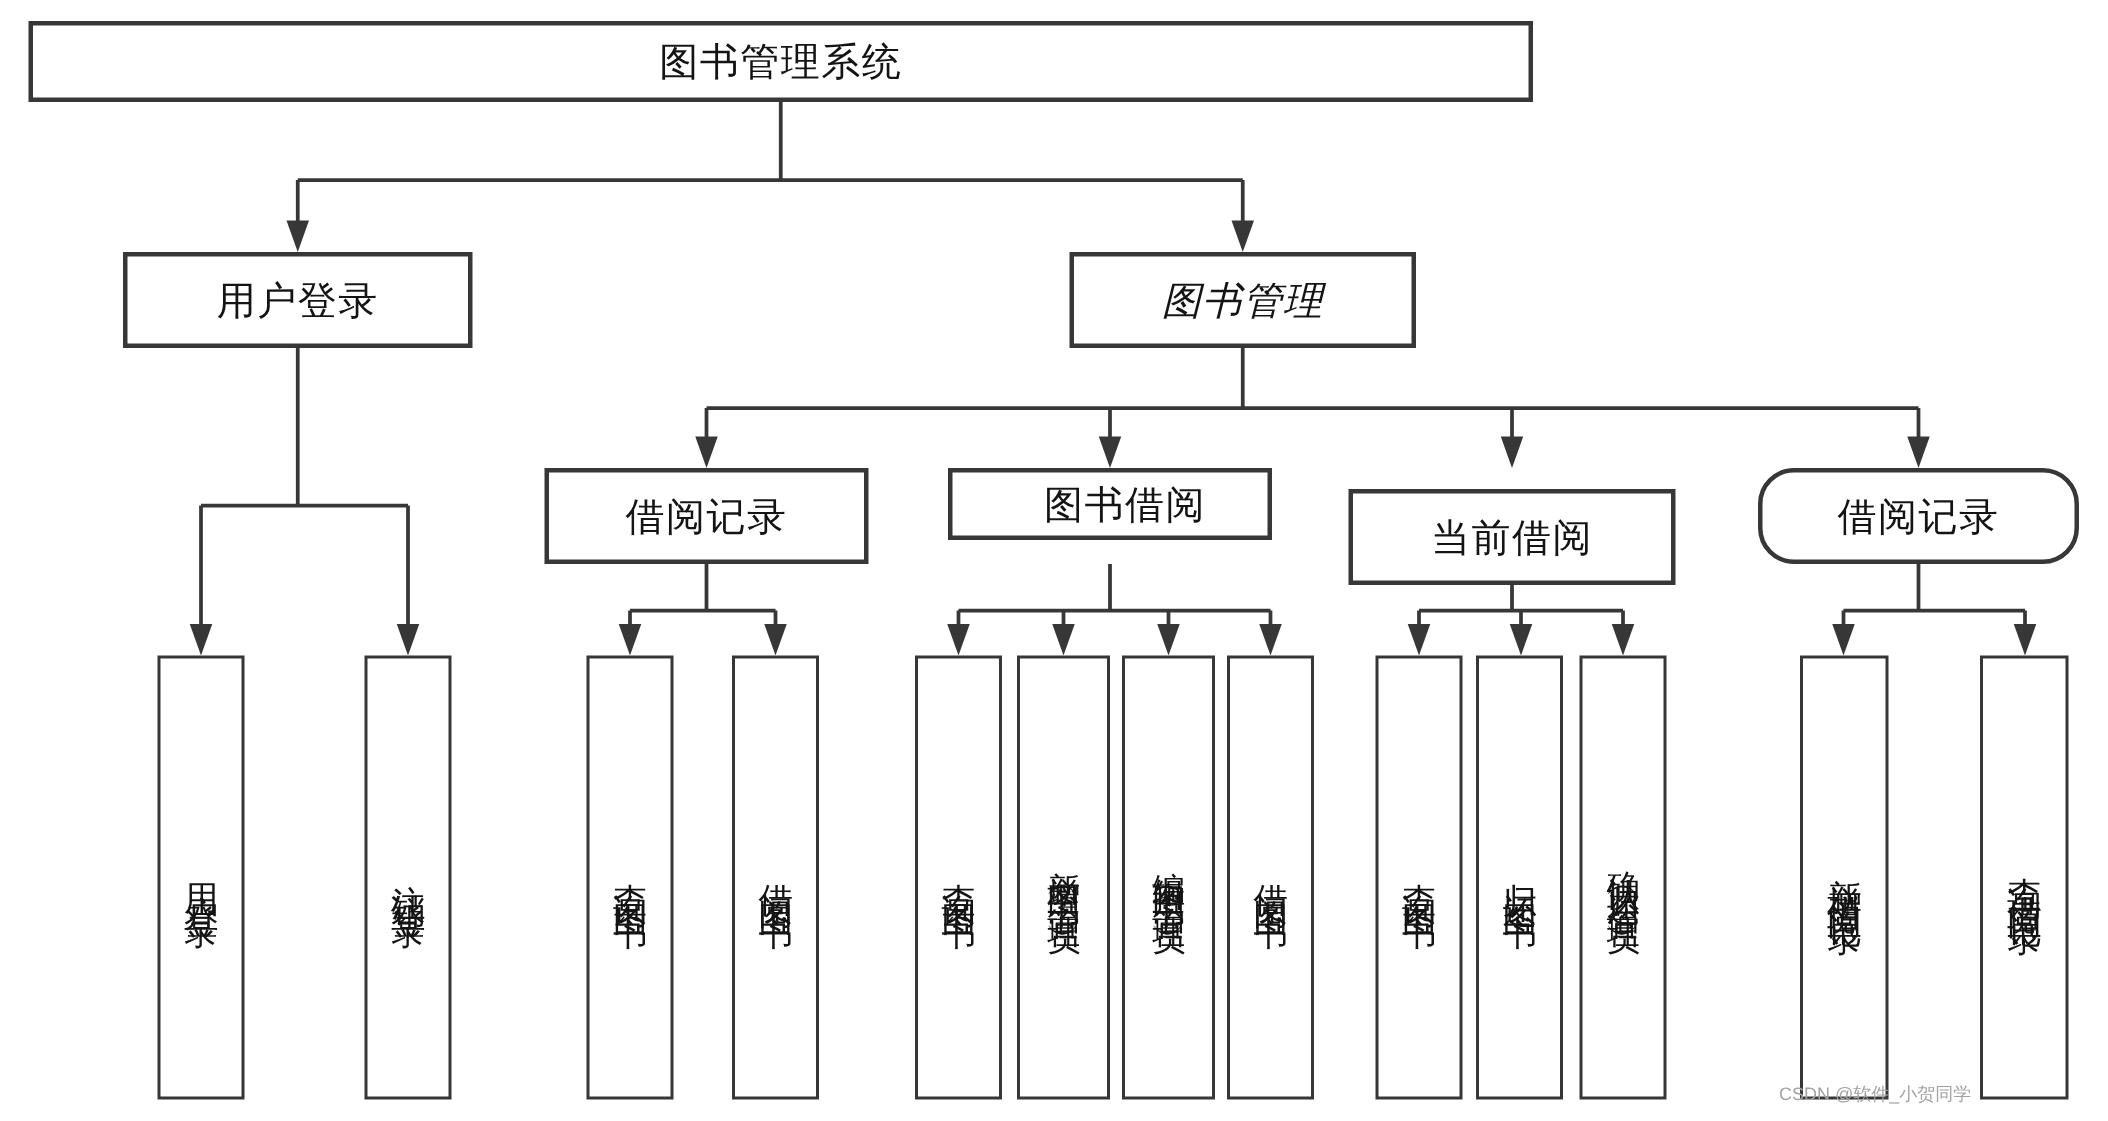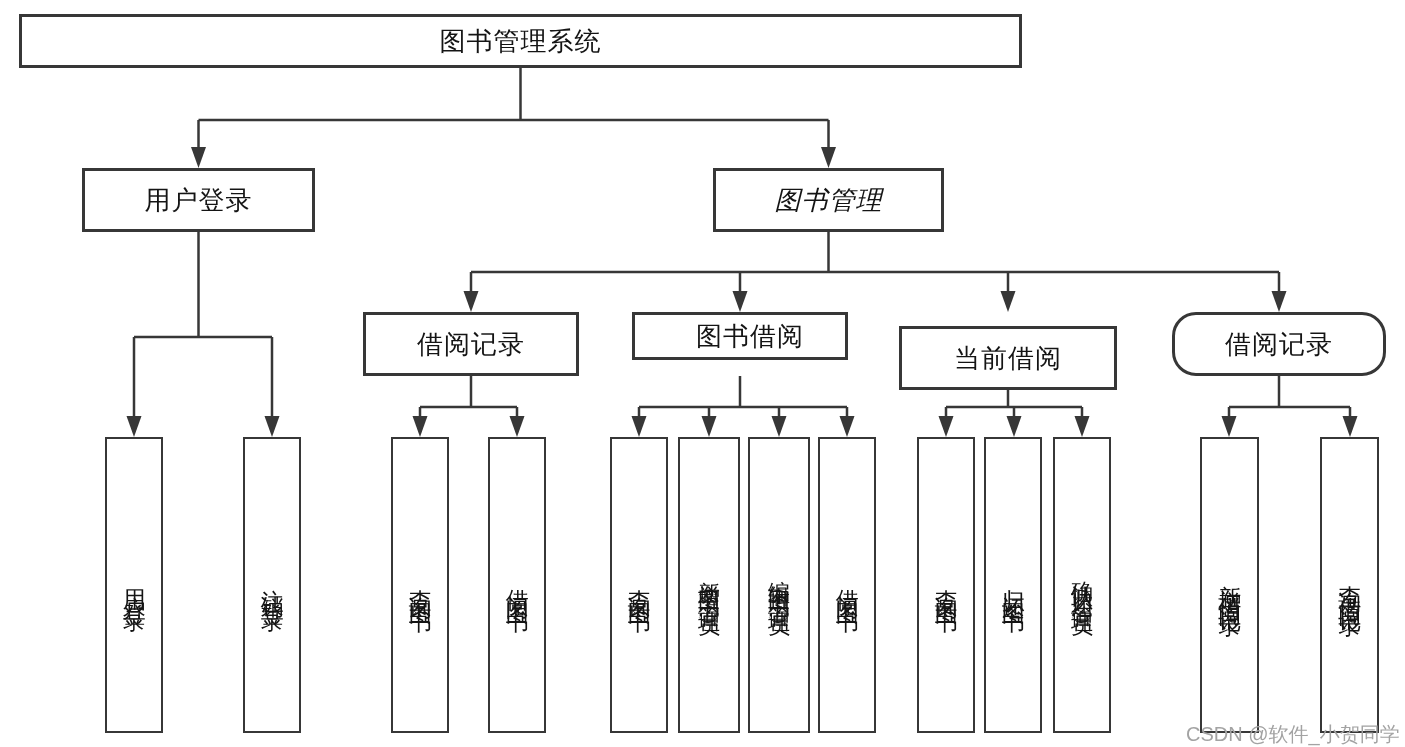--- a/index.html
+++ b/index.html
@@ -58,21 +58,21 @@
     font-size: 23px;
     line-height: 1.1;
     letter-spacing: 7px;
     white-space: nowrap;
     color: var(--text);
   }
   .watermark {
     position: absolute;
     left: 1186px;
     top: 721px;
-    font-size: 20px;
+    font-size: 12px;
     color: var(--watermark);
     white-space: nowrap;
     z-index: 5;
   }
 </style>
 </head>
 <body>
 
 <div class="canvas">
 

